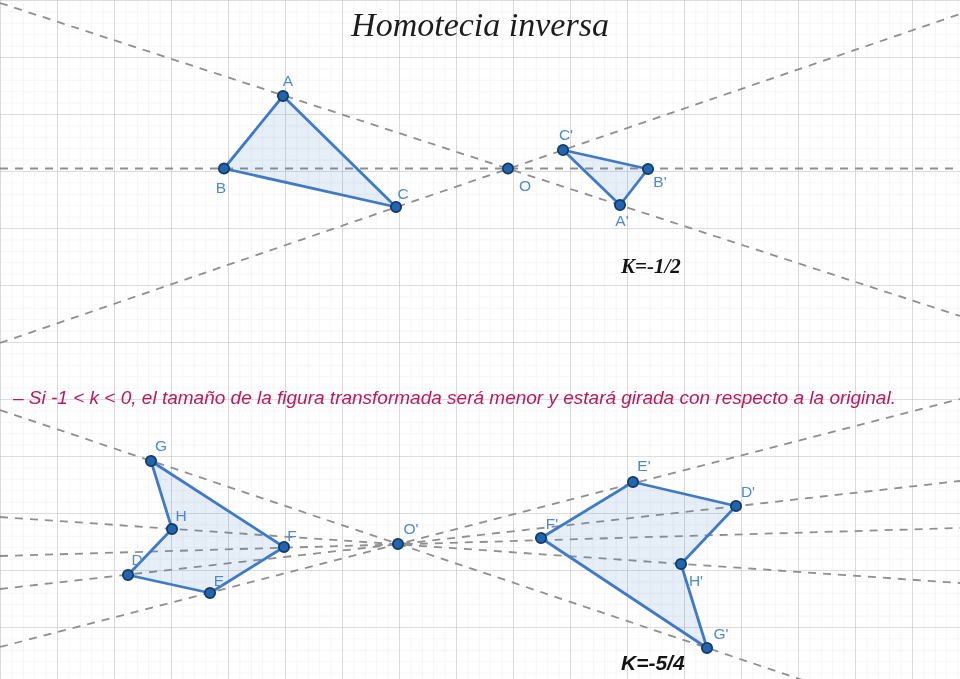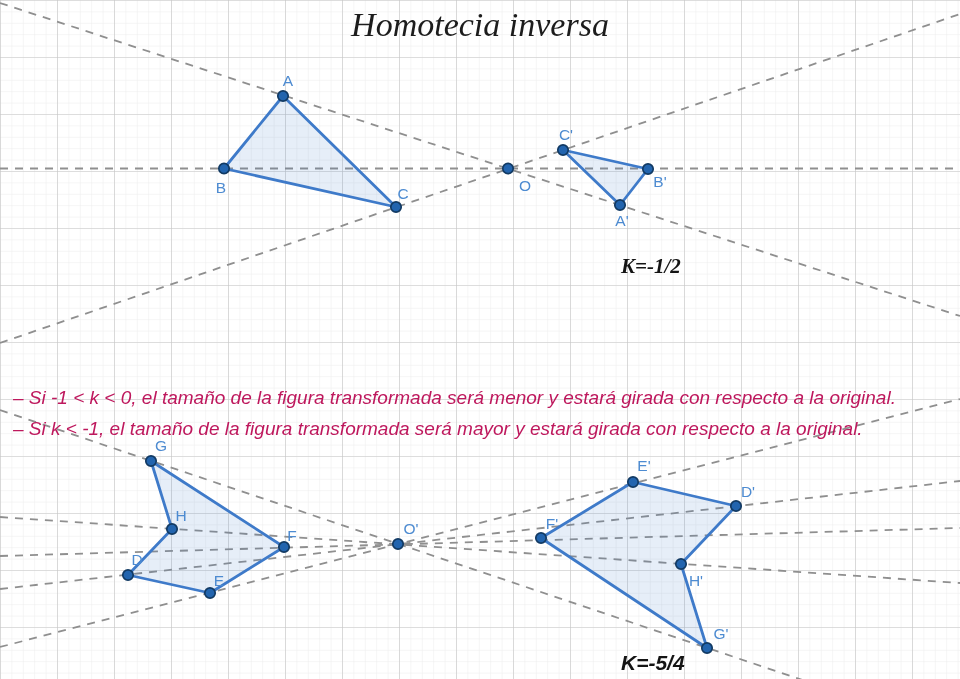--- a/index.html
+++ b/index.html
@@ -110,19 +110,18 @@
         <text x="552" y="529" fill="#4d8bd1" font-size="15.5" text-anchor="middle" font-family="&quot;Liberation Sans&quot;, sans-serif">F'</text>
         <text x="721" y="639" fill="#4d8bd1" font-size="15.5" text-anchor="middle" font-family="&quot;Liberation Sans&quot;, sans-serif">G'</text>
         <text x="696" y="586" fill="#4d8bd1" font-size="15.5" text-anchor="middle" font-family="&quot;Liberation Sans&quot;, sans-serif">H'</text>
       </g>
   </svg>
 
   <div class="title">Homotecia inversa</div>
 
   <div class="notes">
     <div>– Si -1 &lt; k &lt; 0, el tamaño de la figura transformada será menor y estará girada con respecto a la original.</div>
-    <div>– Si k &lt; -1, el tamaño de la figura transformada será mayor y estará girada con respecto a la original.</div>
   </div>
 
   <div class="k-label" style="left: 621px; top: 254px; font-family: Liberation Serif, serif;">K=-1/2</div>
   <div class="k-label" style="left: 621px; top: 651px; text-align: center;">K=-5/4</div>
 
 </div>
 
 </body></html>

